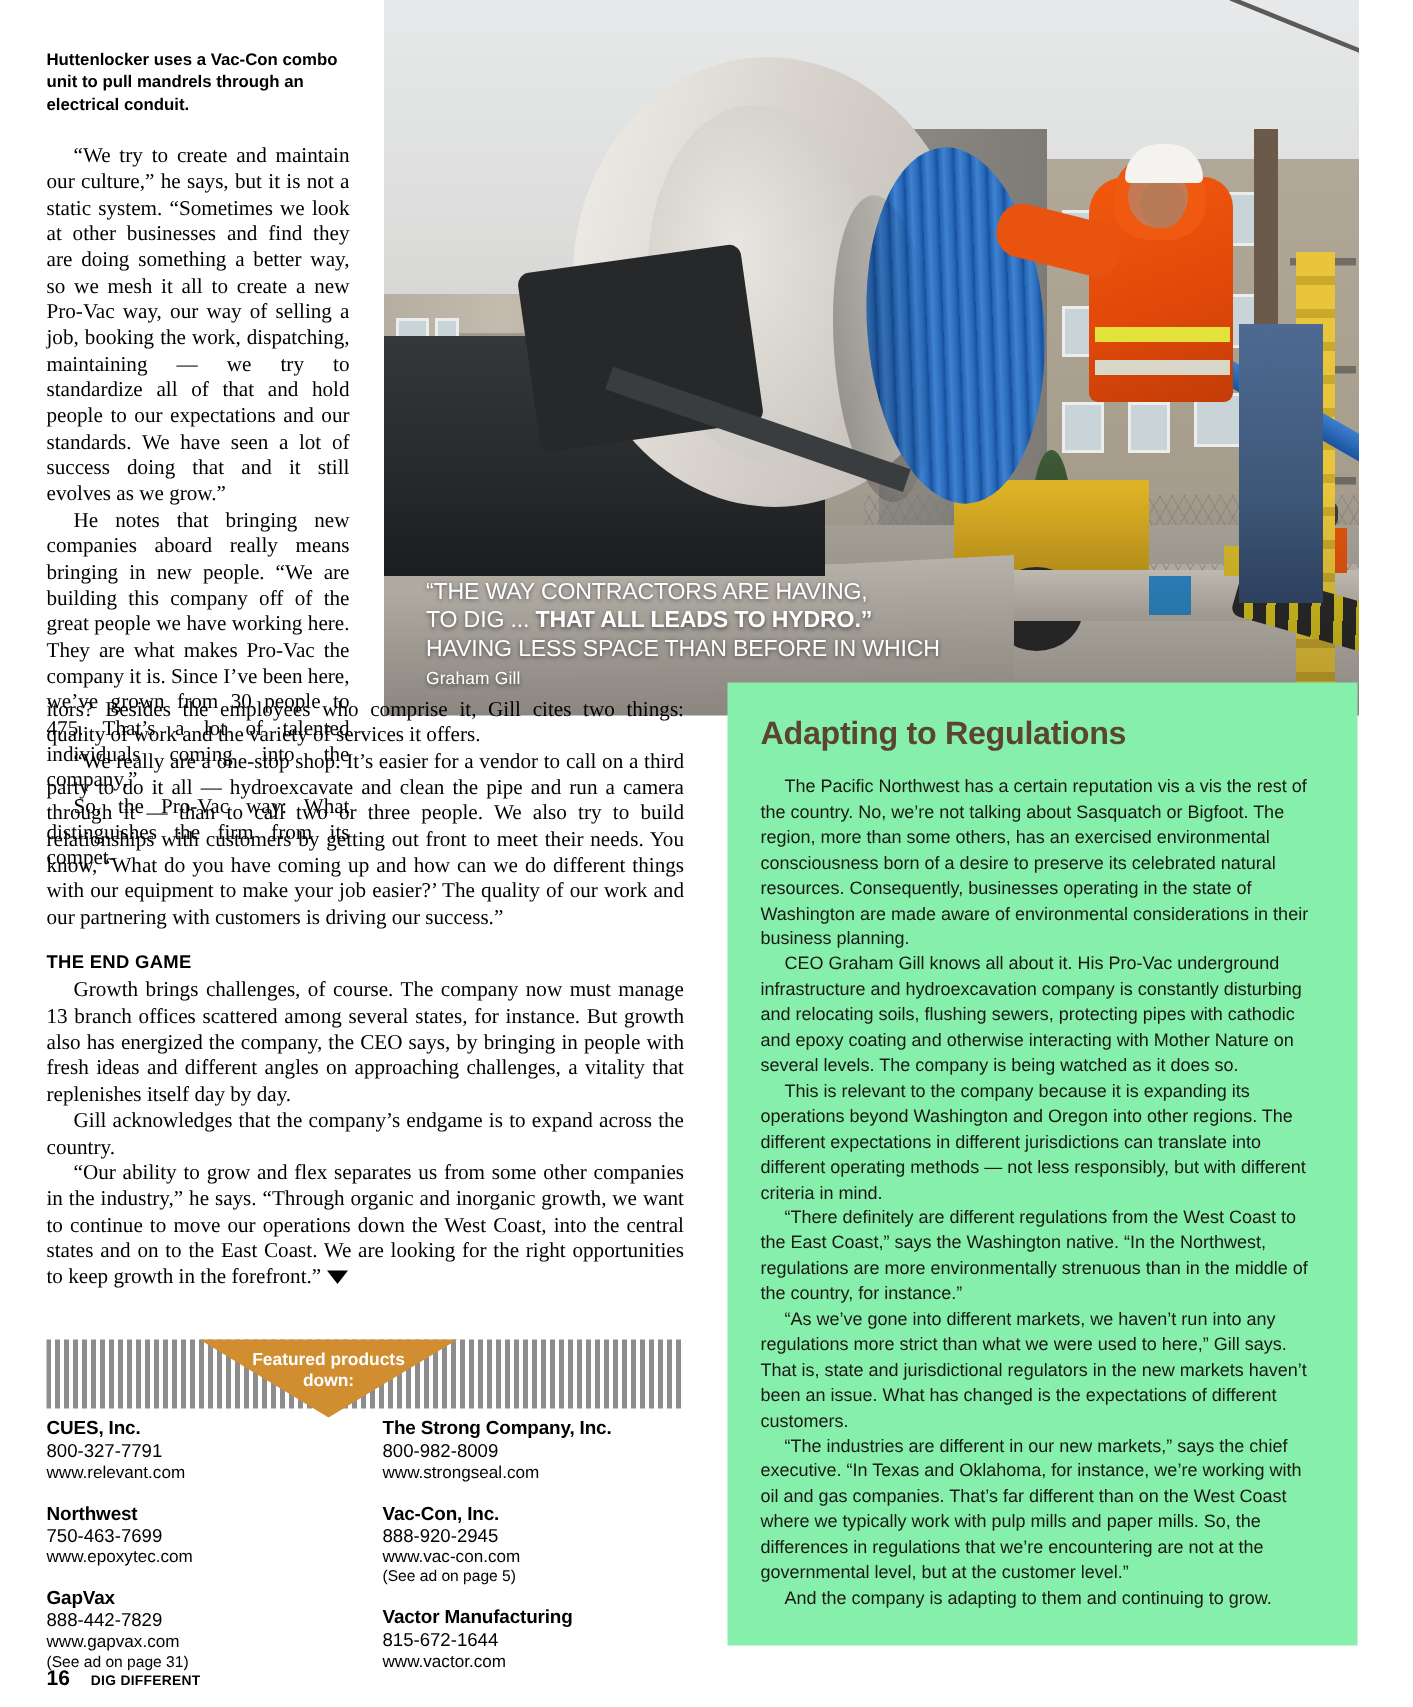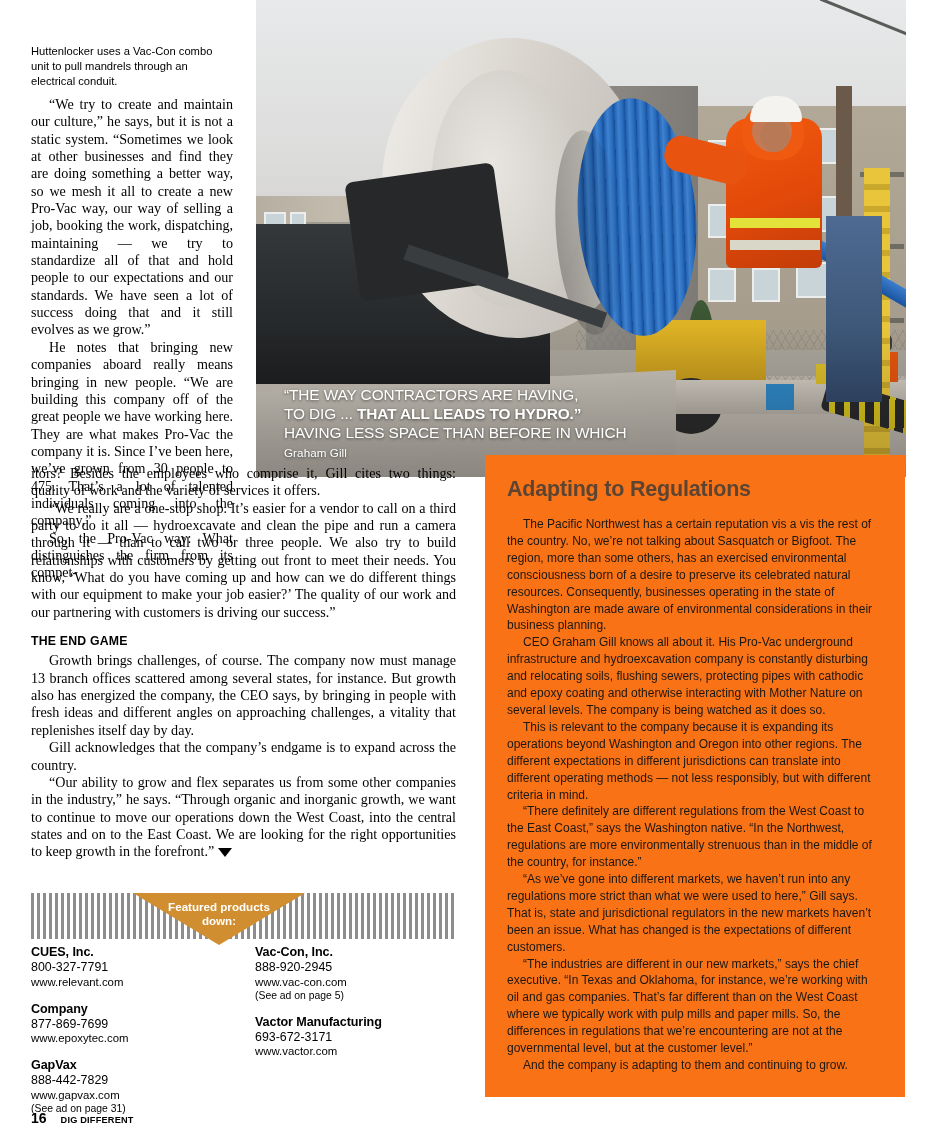--- a/index.html
+++ b/index.html
@@ -237,25 +237,24 @@
     letter-spacing: 0.1px;
   }
 
   
   #caption {
     position: absolute;
     left: 31px;
     top: 33px;
     width: 200px;
     font-family: "Liberation Sans", sans-serif;
-    font-weight: normal;
+    font-weight: bold;
     font-size: 11.2px;
     line-height: 15px;
     color: #000;
-    margin-top: 11px;
   }
 
   
   #col-narrow {
     position: absolute;
     left: 31px;
     top: 96px;
     width: 202px;
     font-size: 14.1px;
     line-height: 17.35px;
@@ -358,21 +357,21 @@
     margin-left: 14px;
   }
 
   
   #sidebar {
     position: absolute;
     left: 485px;
     top: 455px;
     width: 420px;
     height: 642px;
-    background: #f97316;
+    background: #86efac;
     box-sizing: border-box;
     padding: 22px 26px 14px 22px;
     font-family: "Liberation Sans", sans-serif;
   }
   #sidebar h2 {
     margin: 0 0 14px 0;
     font-size: 21.5px;
     color: #5c4433;
     letter-spacing: -0.2px;
     font-weight: bold;
@@ -505,42 +504,47 @@
   </div>
 </div>
 
 <div class="prodcol" id="prodcol-left">
   <div class="prod">
     <div class="pname">CUES, Inc.</div>
     <div class="pphone">800-327-7791</div>
     <div class="purl">www.relevant.com</div>
   </div>
   <div class="prod">
-    <div class="pname">Company</div>
-    <div class="pphone">877-869-7699</div>
+    <div class="pname">Northwest</div>
+    <div class="pphone">750-463-7699</div>
     <div class="purl">www.epoxytec.com</div>
   </div>
   <div class="prod">
     <div class="pname">GapVax</div>
     <div class="pphone">888-442-7829</div>
     <div class="purl">www.gapvax.com</div>
     <div class="pnote">(See ad on page 31)</div>
   </div>
 </div>
 
 <div class="prodcol" id="prodcol-right">
   <div class="prod">
+    <div class="pname">The Strong Company, Inc.</div>
+    <div class="pphone">800-982-8009</div>
+    <div class="purl">www.strongseal.com</div>
+  </div>
+  <div class="prod">
     <div class="pname">Vac-Con, Inc.</div>
     <div class="pphone">888-920-2945</div>
     <div class="purl">www.vac-con.com</div>
     <div class="pnote">(See ad on page 5)</div>
   </div>
   <div class="prod">
     <div class="pname">Vactor Manufacturing</div>
-    <div class="pphone">693-672-3171</div>
+    <div class="pphone">815-672-1644</div>
     <div class="purl">www.vactor.com</div>
   </div>
 </div>
 
 <div id="footer">
   <span class="pageno">16</span>
   <span class="mag">DIG DIFFERENT</span>
 </div>
 
 <div id="sidebar">

